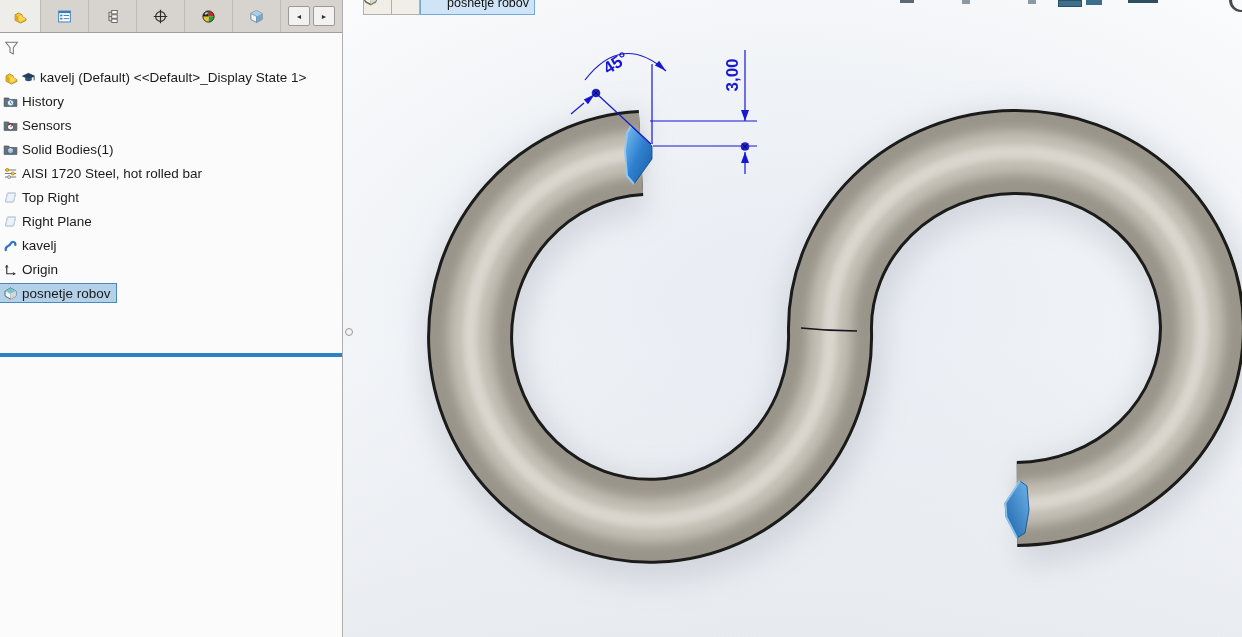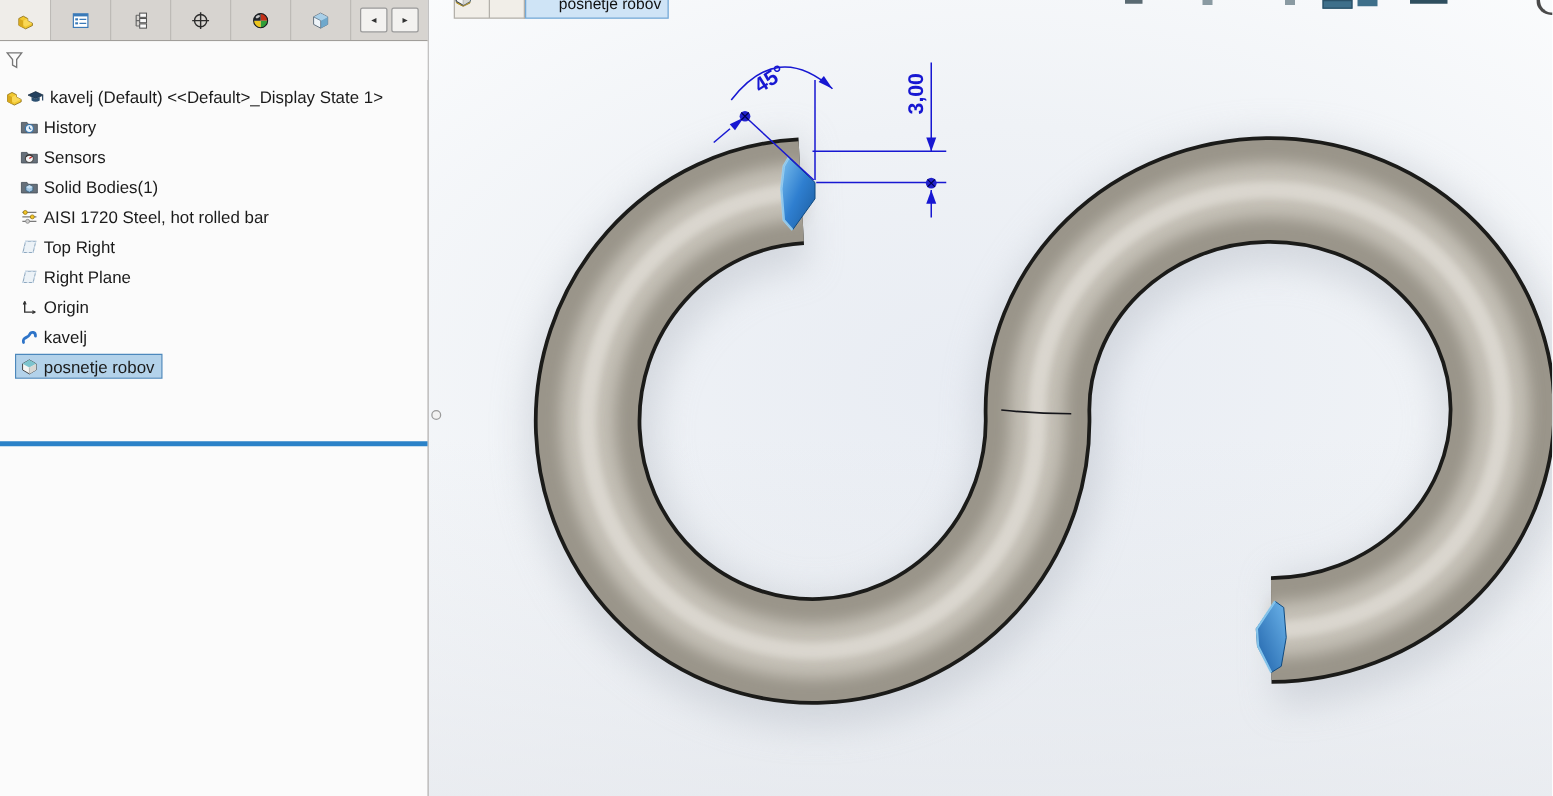--- a/index.html
+++ b/index.html
@@ -38,21 +38,21 @@
   .tab.first{flex:0 0 41px;}
   .tab.active{background:#efede9;}
   .tab-arrows{flex:1;display:flex;align-items:center;justify-content:center;gap:3px;}
   .arrbtn{width:20px;height:18px;background:#f3f2f0;border:1px solid #9a9a9a;border-radius:2px;
           font-size:7px;color:#333;display:flex;align-items:center;justify-content:center;cursor:pointer;}
 
   .filter-row{position:absolute;left:0;top:33px;width:100%;height:31px;background:#fbfbfb;
               display:flex;align-items:center;padding-left:3px;box-sizing:border-box;}
 
   .tree{position:absolute;left:0;top:65px;width:100%;}
-  .trow{height:24px;display:flex;align-items:center;padding-left:13px;cursor:default;}
+  .trow{height:24px;display:flex;align-items:center;cursor:default;}
   .trow.root{padding-left:1px;}
   .twrap{display:inline-flex;align-items:flex-end;padding:1px 5px 1px 2px;}
   .twrap.sel{background:#b3d2ea;outline:1px solid #4c88bc;}
   .tlabel{font-size:13.5px;color:#1b1b1b;white-space:nowrap;margin-left:3px;}
   .icon{display:inline-flex;width:17px;height:16px;align-items:center;justify-content:center;flex:0 0 auto;}
 
   .rollback{position:absolute;left:0;top:353px;width:342px;height:4px;background:#2b82c8;cursor:ns-resize;}
 </style>
 </head>
 <body>
@@ -336,35 +336,35 @@
                 <path d="M4.8 3.2 L13.5 3.2 L11.2 12.8 L2.5 12.8 Z" fill="none" stroke="#cfdeec" stroke-width="0.9" stroke-dasharray="2 2.4"></path>
               </svg>
             </span>
             <span class="tlabel">Right Plane</span>
           </span>
         </div>
         <div class="trow">
           <span class="twrap">
             <span class="icon">
               <svg viewBox="0 0 16 16" width="15" height="15">
+                <path d="M3 12.8 C1.8 8 6.8 9.2 8.1 6.2 C9.4 3.2 13.4 3.6 13.2 7.4" stroke="#2e74c8" stroke-width="2.4" fill="none" stroke-linecap="round"></path>
+              </svg>
+            </span>
+            <span class="tlabel">kavelj</span>
+          </span>
+        </div>
+        <div class="trow">
+          <span class="twrap">
+            <span class="icon">
+              <svg viewBox="0 0 16 16" width="15" height="15">
                 <path d="M4 3.5 V12.5 H13" stroke="#333" stroke-width="1.2" fill="none"></path>
                 <path d="M4 3.5 L2.8 6 M4 3.5 L5.2 6 M13 12.5 L10.5 11.3 M13 12.5 L10.5 13.7" stroke="#333" stroke-width="1" fill="none"></path>
               </svg>
             </span>
             <span class="tlabel">Origin</span>
-          </span>
-        </div>
-        <div class="trow">
-          <span class="twrap">
-            <span class="icon">
-              <svg viewBox="0 0 16 16" width="15" height="15">
-                <path d="M3 12.8 C1.8 8 6.8 9.2 8.1 6.2 C9.4 3.2 13.4 3.6 13.2 7.4" stroke="#2e74c8" stroke-width="2.4" fill="none" stroke-linecap="round"></path>
-              </svg>
-            </span>
-            <span class="tlabel">kavelj</span>
           </span>
         </div>
         <div class="trow">
           <span class="twrap sel">
             <span class="icon">
               <svg viewBox="0 0 16 16" width="15" height="15">
                 <path d="M2.2 5.4 L8 2 L13.8 5.4 L13.8 10.6 L8 14 L2.2 10.6 Z" fill="#f6f6f4" stroke="#3c3c3c" stroke-width="0.8"></path>
                 <path d="M2.2 5.4 L8 2 L13.8 5.4 L8 8.6 Z" fill="#7cc4ce"></path>
                 <path d="M8 8.6 L13.8 5.4 L13.8 10.6 L8 14 Z" fill="#d8d8d4"></path>
                 <path d="M8 8.6 V14" stroke="#9a9a96" stroke-width="0.5"></path>

